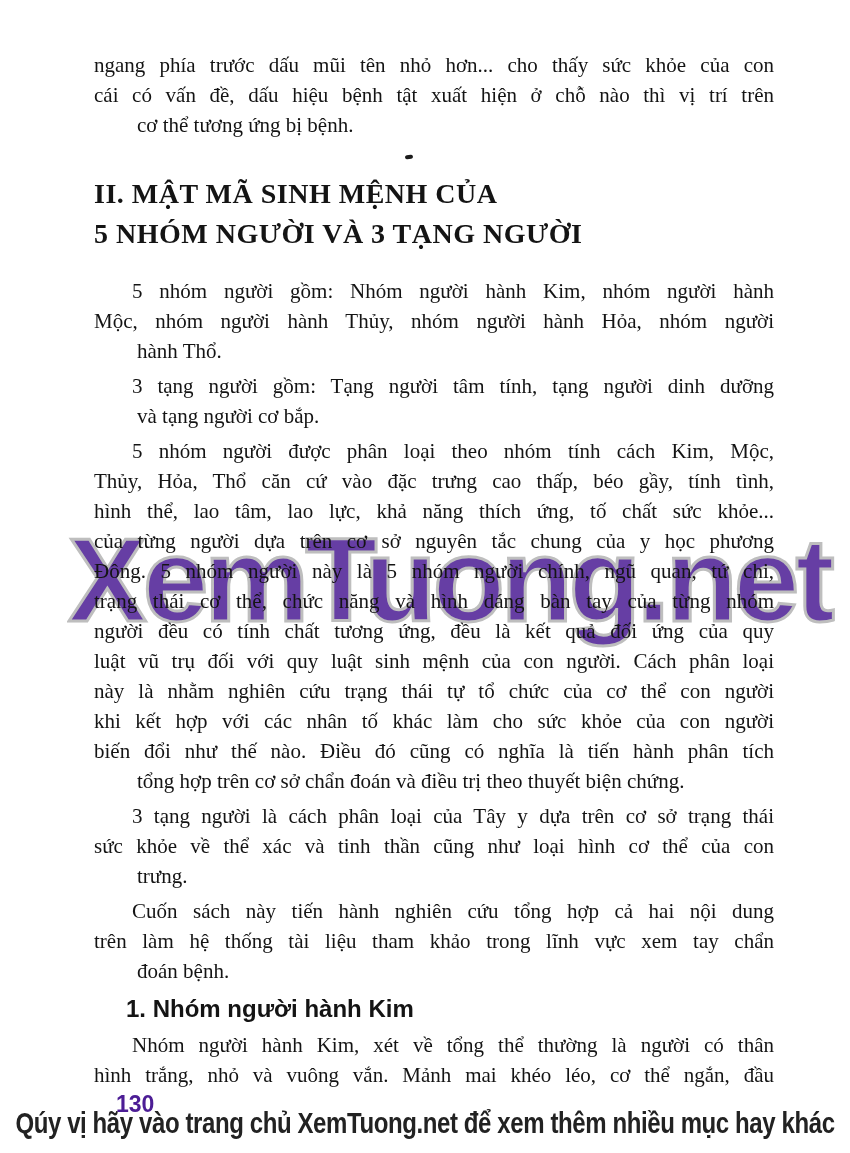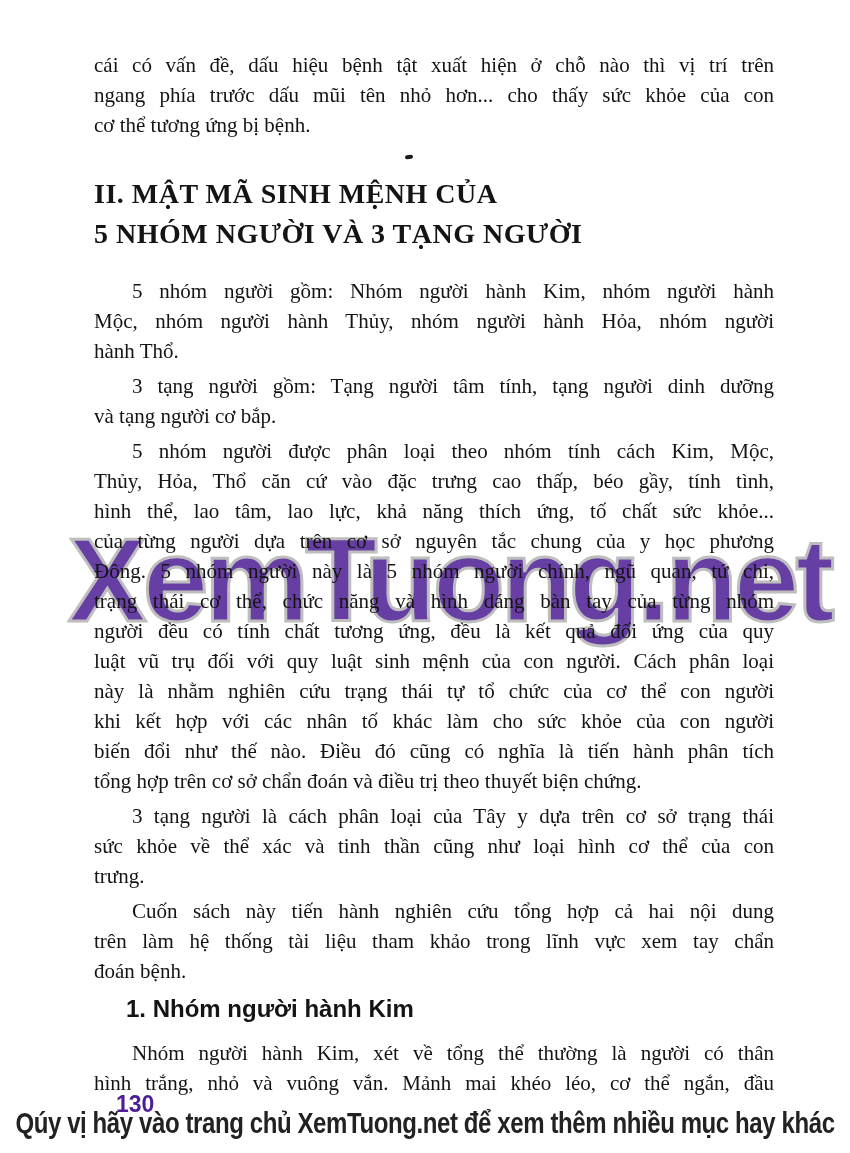--- a/index.html
+++ b/index.html
@@ -43,35 +43,35 @@
   .block { margin: 0; }
   .paragraph { margin-bottom: 5px; }
   .paragraph .line {
     font-size: 21px;
     line-height: 30px;
     text-align: justify;
     text-align-last: justify;
     white-space: normal;
   }
   .paragraph .line.indent { text-indent: 38px; }
-  .paragraph .line.para-end { text-align-last: left; }
+  .paragraph .line.para-end { text-align-last: left; margin-left: 43px; }
   .heading {
     margin-top: 34px;
     margin-bottom: 22px;
   }
   .heading .line {
     text-align: left;
     font-weight: bold;
     font-size: 28px;
     line-height: 40px;
     letter-spacing: 0.5px;
   }
   .subheading {
     margin-top: 8px;
-    margin-bottom: 14px;
+    margin-bottom: 6px;
     padding-left: 32px;
   }
   .subheading .line {
     font-family: "Liberation Sans", "DejaVu Sans", sans-serif;
     font-weight: bold;
     font-size: 24px;
     line-height: 30px;
   }
   
   .speck {
@@ -116,22 +116,22 @@
 
 <div class="page">
 
   <div class="watermark">XemTuong.net</div>
 
   <div class="speck"></div>
 
   <div class="content">
 
   <div class="block paragraph">
+        <div class="line">ngang phía trước dấu mũi tên nhỏ hơn... cho thấy sức khỏe của con</div>
         <div class="line">cái có vấn đề, dấu hiệu bệnh tật xuất hiện ở chỗ nào thì vị trí trên</div>
-        <div class="line">ngang phía trước dấu mũi tên nhỏ hơn... cho thấy sức khỏe của con</div>
         <div class="line para-end">cơ thể tương ứng bị bệnh.</div>
       </div>
       <div class="block heading">
         <div class="line">II. MẬT MÃ SINH MỆNH CỦA</div>
         <div class="line">5 NHÓM NGƯỜI VÀ 3 TẠNG NGƯỜI</div>
       </div>
       <div class="block paragraph">
         <div class="line indent">5 nhóm người gồm: Nhóm người hành Kim, nhóm người hành</div>
         <div class="line">Mộc, nhóm người hành Thủy, nhóm người hành Hỏa, nhóm người</div>
         <div class="line para-end">hành Thổ.</div>

